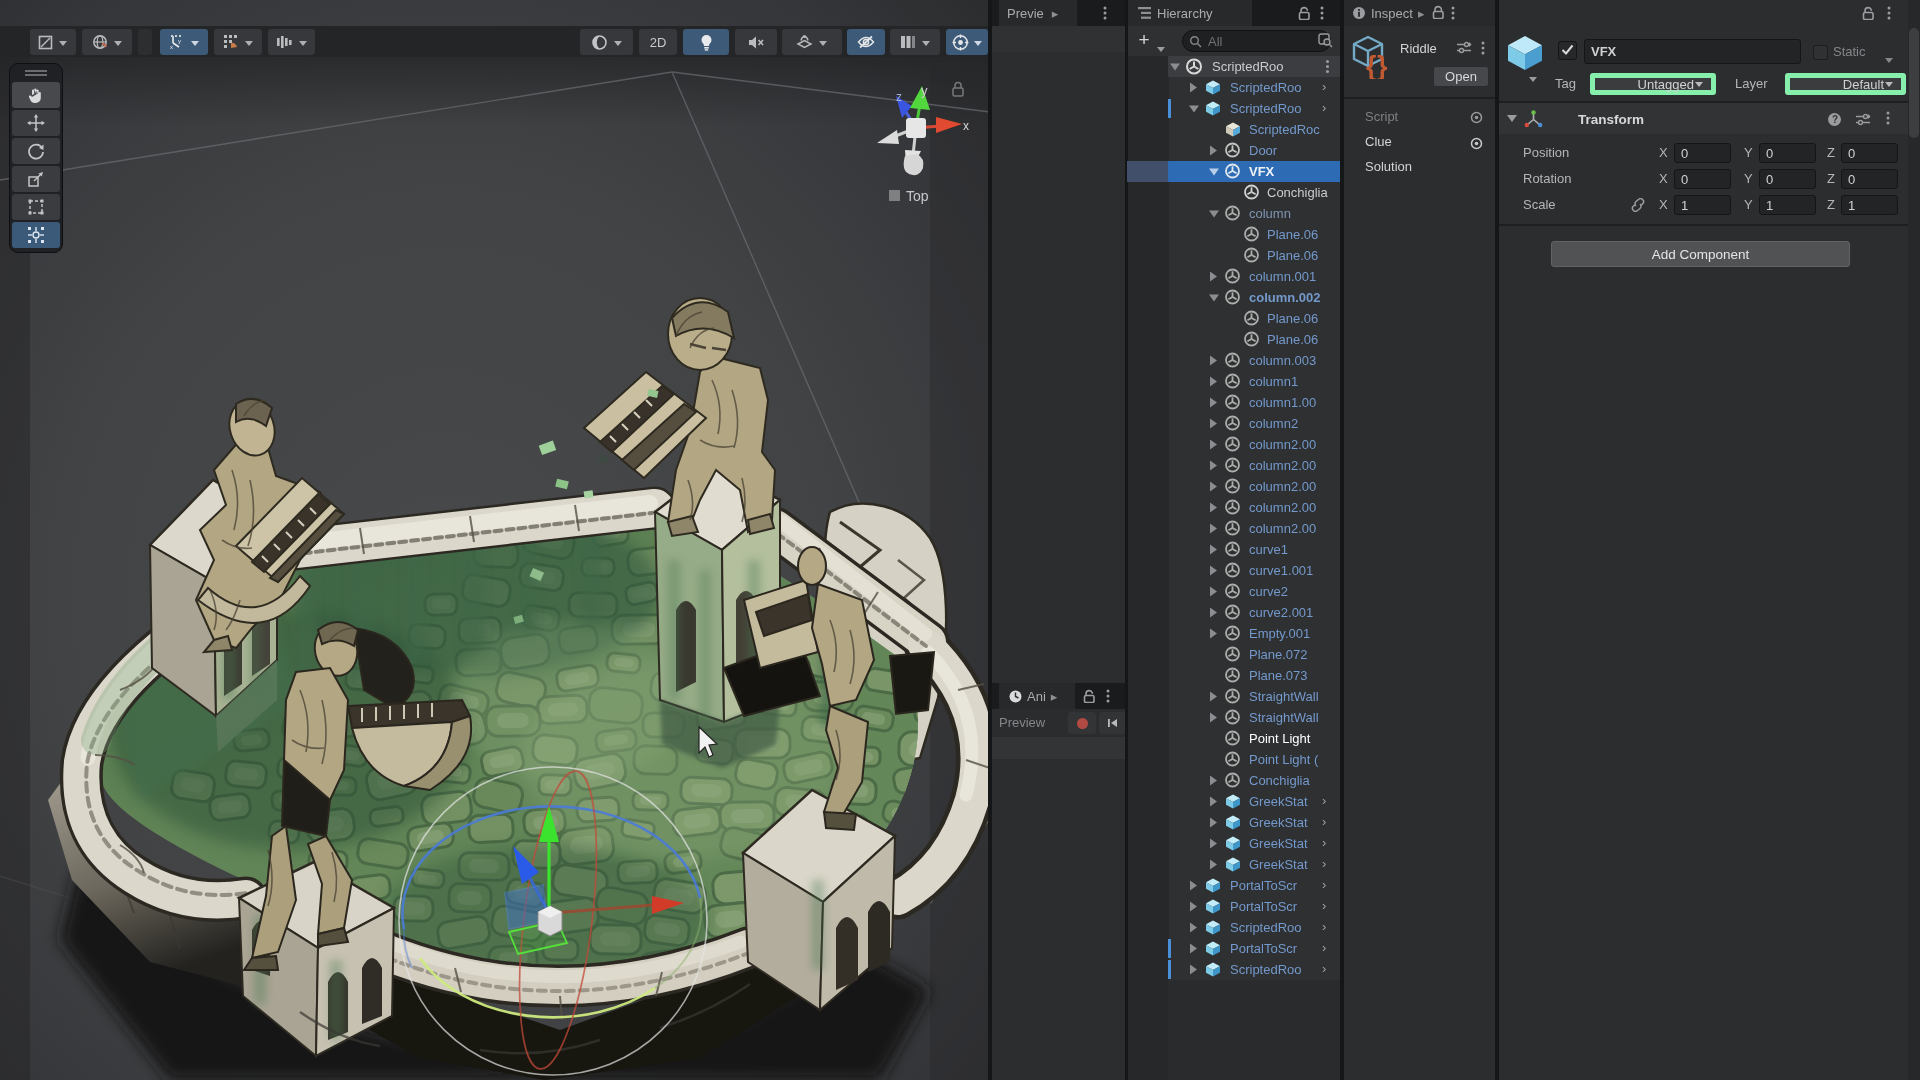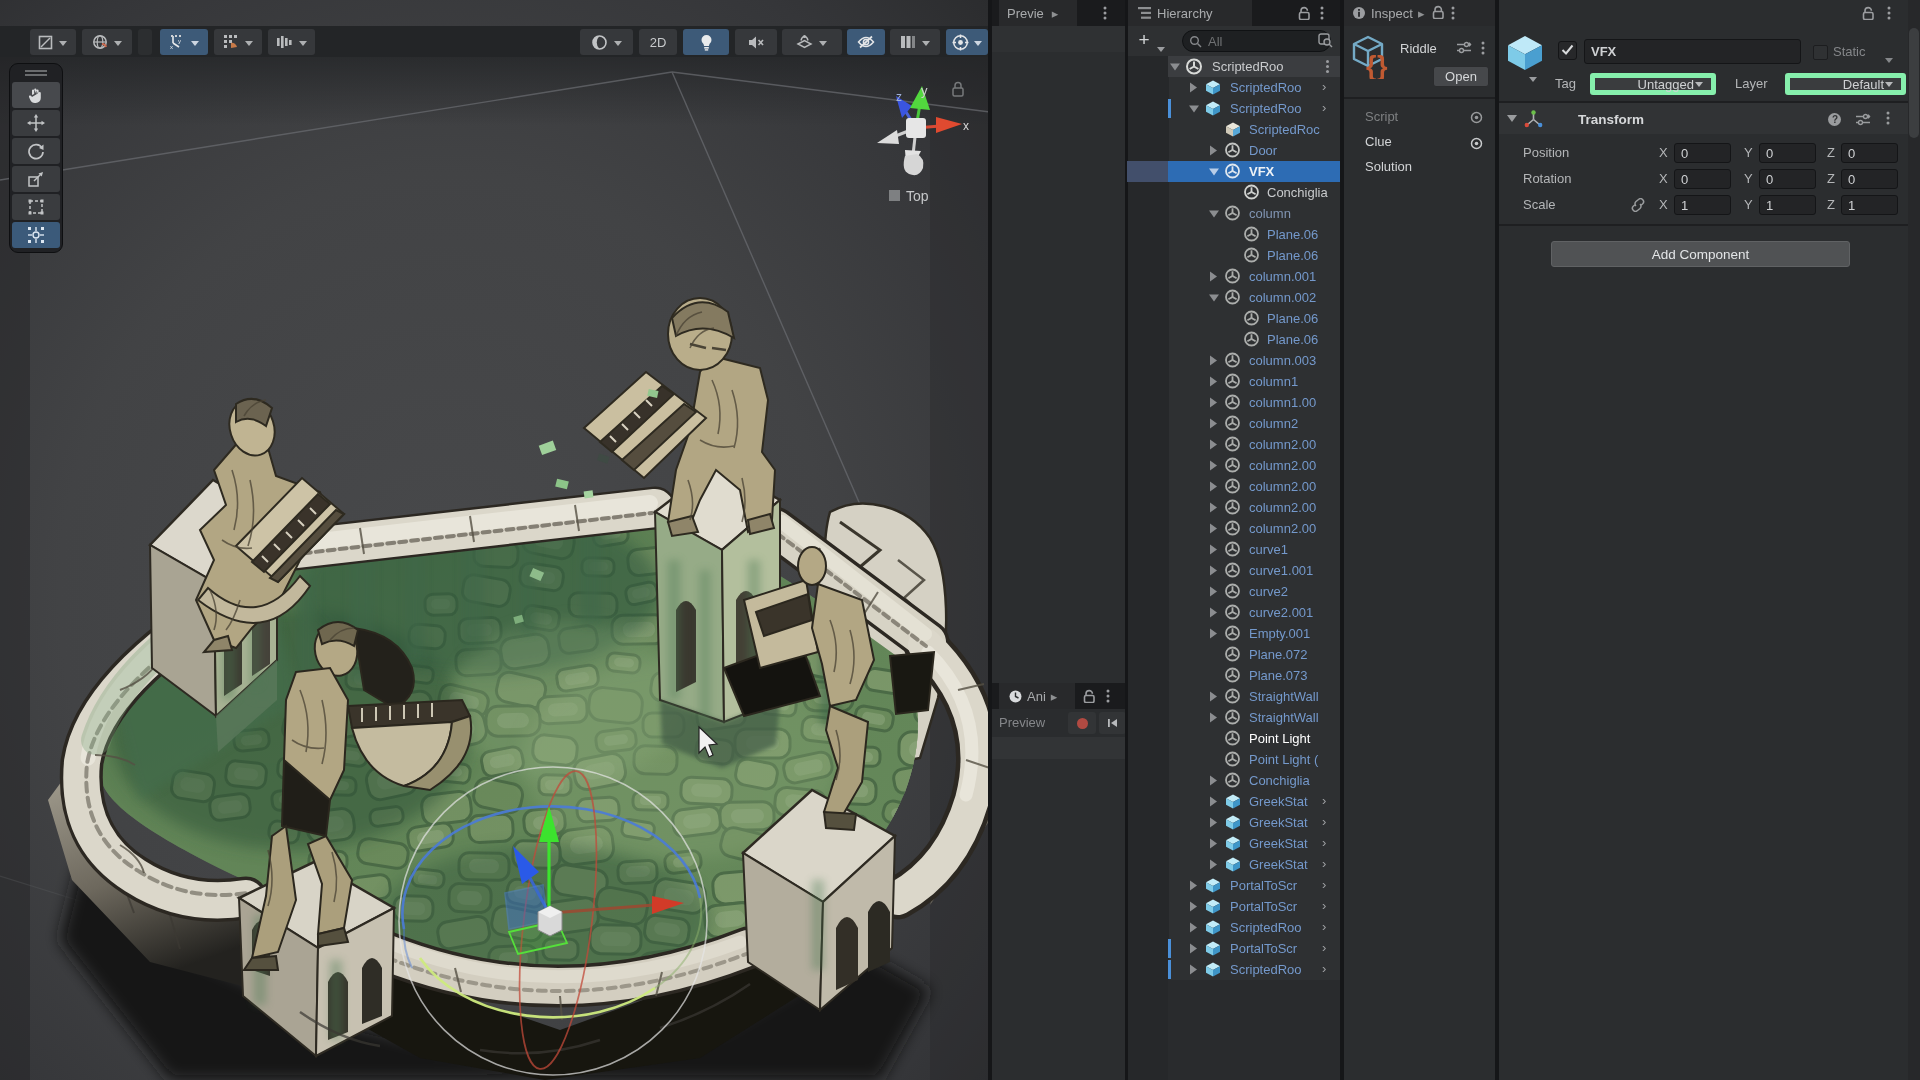--- a/index.html
+++ b/index.html
@@ -871,21 +871,21 @@
     <div style="position:absolute;left:1249px;top:122px;width:89px;height:16px;overflow:hidden;white-space:nowrap;font-size:13px;line-height:16px;color:#7499cc;font-weight:400">ScriptedRoc</div>
     <div style="position:absolute;left:1249px;top:143px;width:89px;height:16px;overflow:hidden;white-space:nowrap;font-size:13px;line-height:16px;color:#7499cc;font-weight:400">Door</div>
     <div style="position:absolute;left:1127px;top:161px;width:213px;height:21px;background:#2d6cb4"></div>
     <div style="position:absolute;left:1127px;top:161px;width:41px;height:21px;background:#424f6b"></div>
     <div style="position:absolute;left:1249px;top:164px;width:89px;height:16px;overflow:hidden;white-space:nowrap;font-size:13px;line-height:16px;color:#eef2f6;font-weight:600">VFX</div>
     <div style="position:absolute;left:1267px;top:185px;width:71px;height:16px;overflow:hidden;white-space:nowrap;font-size:13px;line-height:16px;color:#c9cbcd;font-weight:400">Conchiglia</div>
     <div style="position:absolute;left:1249px;top:206px;width:89px;height:16px;overflow:hidden;white-space:nowrap;font-size:13px;line-height:16px;color:#8195b3;font-weight:400">column</div>
     <div style="position:absolute;left:1267px;top:227px;width:71px;height:16px;overflow:hidden;white-space:nowrap;font-size:13px;line-height:16px;color:#7499cc;font-weight:400">Plane.06</div>
     <div style="position:absolute;left:1267px;top:248px;width:71px;height:16px;overflow:hidden;white-space:nowrap;font-size:13px;line-height:16px;color:#7499cc;font-weight:400">Plane.06</div>
     <div style="position:absolute;left:1249px;top:269px;width:89px;height:16px;overflow:hidden;white-space:nowrap;font-size:13px;line-height:16px;color:#7499cc;font-weight:400">column.001</div>
-    <div style="position:absolute;left:1249px;top:290px;width:89px;height:16px;overflow:hidden;white-space:nowrap;font-size:13px;line-height:16px;color:#7499cc;font-weight:400">column.002</div>
+    <div style="position:absolute;left:1249px;top:290px;width:89px;height:16px;overflow:hidden;white-space:nowrap;font-size:13px;line-height:16px;color:#7499cc;font-weight:700">column.002</div>
     <div style="position:absolute;left:1267px;top:311px;width:71px;height:16px;overflow:hidden;white-space:nowrap;font-size:13px;line-height:16px;color:#7499cc;font-weight:400">Plane.06</div>
     <div style="position:absolute;left:1267px;top:332px;width:71px;height:16px;overflow:hidden;white-space:nowrap;font-size:13px;line-height:16px;color:#7499cc;font-weight:400">Plane.06</div>
     <div style="position:absolute;left:1249px;top:353px;width:89px;height:16px;overflow:hidden;white-space:nowrap;font-size:13px;line-height:16px;color:#7499cc;font-weight:400">column.003</div>
     <div style="position:absolute;left:1249px;top:374px;width:89px;height:16px;overflow:hidden;white-space:nowrap;font-size:13px;line-height:16px;color:#7499cc;font-weight:400">column1</div>
     <div style="position:absolute;left:1249px;top:395px;width:89px;height:16px;overflow:hidden;white-space:nowrap;font-size:13px;line-height:16px;color:#7499cc;font-weight:400">column1.00</div>
     <div style="position:absolute;left:1249px;top:416px;width:89px;height:16px;overflow:hidden;white-space:nowrap;font-size:13px;line-height:16px;color:#7499cc;font-weight:400">column2</div>
     <div style="position:absolute;left:1249px;top:437px;width:89px;height:16px;overflow:hidden;white-space:nowrap;font-size:13px;line-height:16px;color:#7499cc;font-weight:400">column2.00</div>
     <div style="position:absolute;left:1249px;top:458px;width:89px;height:16px;overflow:hidden;white-space:nowrap;font-size:13px;line-height:16px;color:#7499cc;font-weight:400">column2.00</div>
     <div style="position:absolute;left:1249px;top:479px;width:89px;height:16px;overflow:hidden;white-space:nowrap;font-size:13px;line-height:16px;color:#7499cc;font-weight:400">column2.00</div>
     <div style="position:absolute;left:1249px;top:500px;width:89px;height:16px;overflow:hidden;white-space:nowrap;font-size:13px;line-height:16px;color:#7499cc;font-weight:400">column2.00</div>

